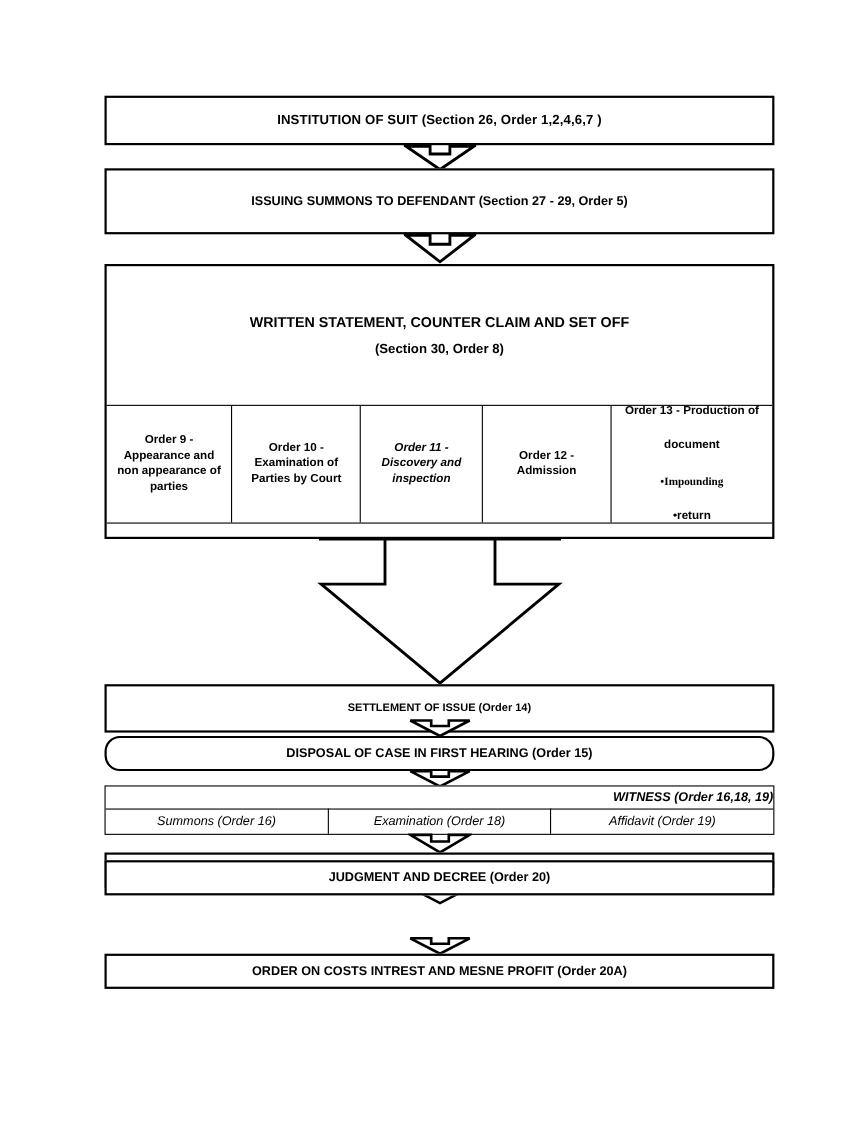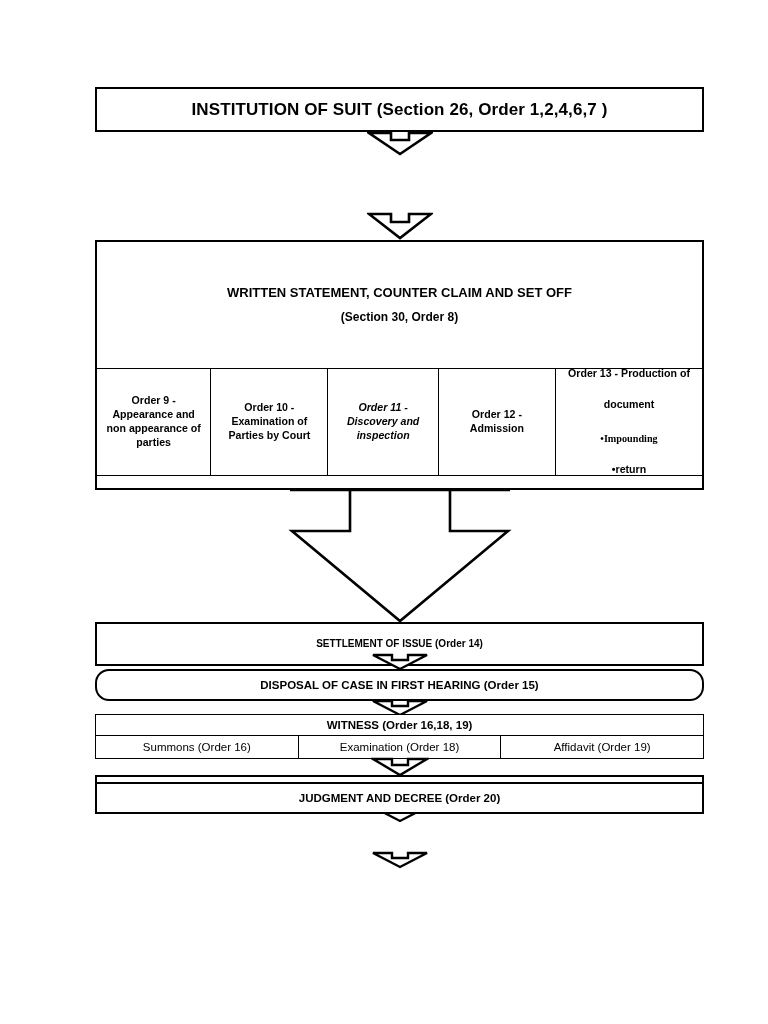--- a/index.html
+++ b/index.html
@@ -38,21 +38,21 @@
 
   .lbl {
     display: block;
     line-height: 1.25;
     padding: 0 6px;
   }
 
   
   #box-institution {
     left: 95px; top: 87px; width: 609px; height: 45px;
-    font-size: 17px;
+    font-size: 12px;
     letter-spacing: 0.1px;
   }
   #box-summons {
     left: 95px; top: 153px; width: 609px; height: 60px;
     font-size: 11.5px;
   }
 
   #box-written {
     left: 95px; top: 240px; width: 609px; height: 250px;
     display: block;
@@ -119,29 +119,31 @@
   }
 
   #box-witness {
     left: 95px; top: 714px; width: 609px; height: 45px;
     display: block;
     border: 1.8px solid #000;
   }
   #witness-title {
     position: absolute;
     left: 0; top: 0; width: 100%; height: 20px;
-    display: flex; align-items: center; justify-content: center;
+    display: flex; align-items: center; justify-content: flex-end;
     font-weight: bold;
     font-size: 11.5px;
     border-bottom: 1.4px solid #000;
+    font-style: italic;
   }
   #witness-row {
     position: absolute;
     left: 0; top: 20px; width: 100%; height: 23px;
     display: flex;
+    font-style: italic;
   }
   .witness-cell {
     flex: 1;
     box-sizing: border-box;
     display: flex;
     align-items: center;
     justify-content: center;
     font-weight: normal;
     font-size: 11.5px;
     border-right: 1.2px solid #000;
@@ -178,20 +180,23 @@
   <div class="box" id="box-institution">
     <span class="lbl">INSTITUTION OF SUIT (Section 26, Order 1,2,4,6,7 )</span>
   </div>
 
   <div class="conn" style="left:367px; top:131px;">
     <svg width="66" height="25" viewBox="0 0 66 25">
       <polygon points="2,2 24,2 24,9 42,9 42,2 64,2 33,23" fill="#ffffff" stroke="#000000" stroke-width="2.6" stroke-linejoin="miter"></polygon>
     </svg>
   </div>
 
+  <div class="box" id="box-summons">
+    <span class="lbl">ISSUING SUMMONS TO DEFENDANT (Section 27 - 29, Order 5)</span>
+  </div>
 
   <div class="conn" style="left:367px; top:212px;">
     <svg width="66" height="28" viewBox="0 0 66 28">
       <polygon points="2,2 24,2 24,10 42,10 42,2 64,2 33,26" fill="#ffffff" stroke="#000000" stroke-width="2.6" stroke-linejoin="miter"></polygon>
     </svg>
   </div>
 
   <div class="box" id="box-written">
 
     <div id="written-title">
@@ -299,14 +304,17 @@
   <div class="box" id="box-judgment">
     <span class="lbl">JUDGMENT AND DECREE (Order 20)</span>
   </div>
 
   <div class="conn" style="left:371px; top:851px;">
     <svg width="58" height="18" viewBox="0 0 58 18">
       <polygon points="2,2 21,2 21,7 37,7 37,2 56,2 29,16" fill="#ffffff" stroke="#000000" stroke-width="2.4" stroke-linejoin="miter"></polygon>
     </svg>
   </div>
 
+  <div class="box" id="box-ordercosts">
+    <span class="lbl">ORDER ON COSTS INTREST AND MESNE PROFIT (Order 20A)</span>
+  </div>
 
 </div>
 
 </body></html>

